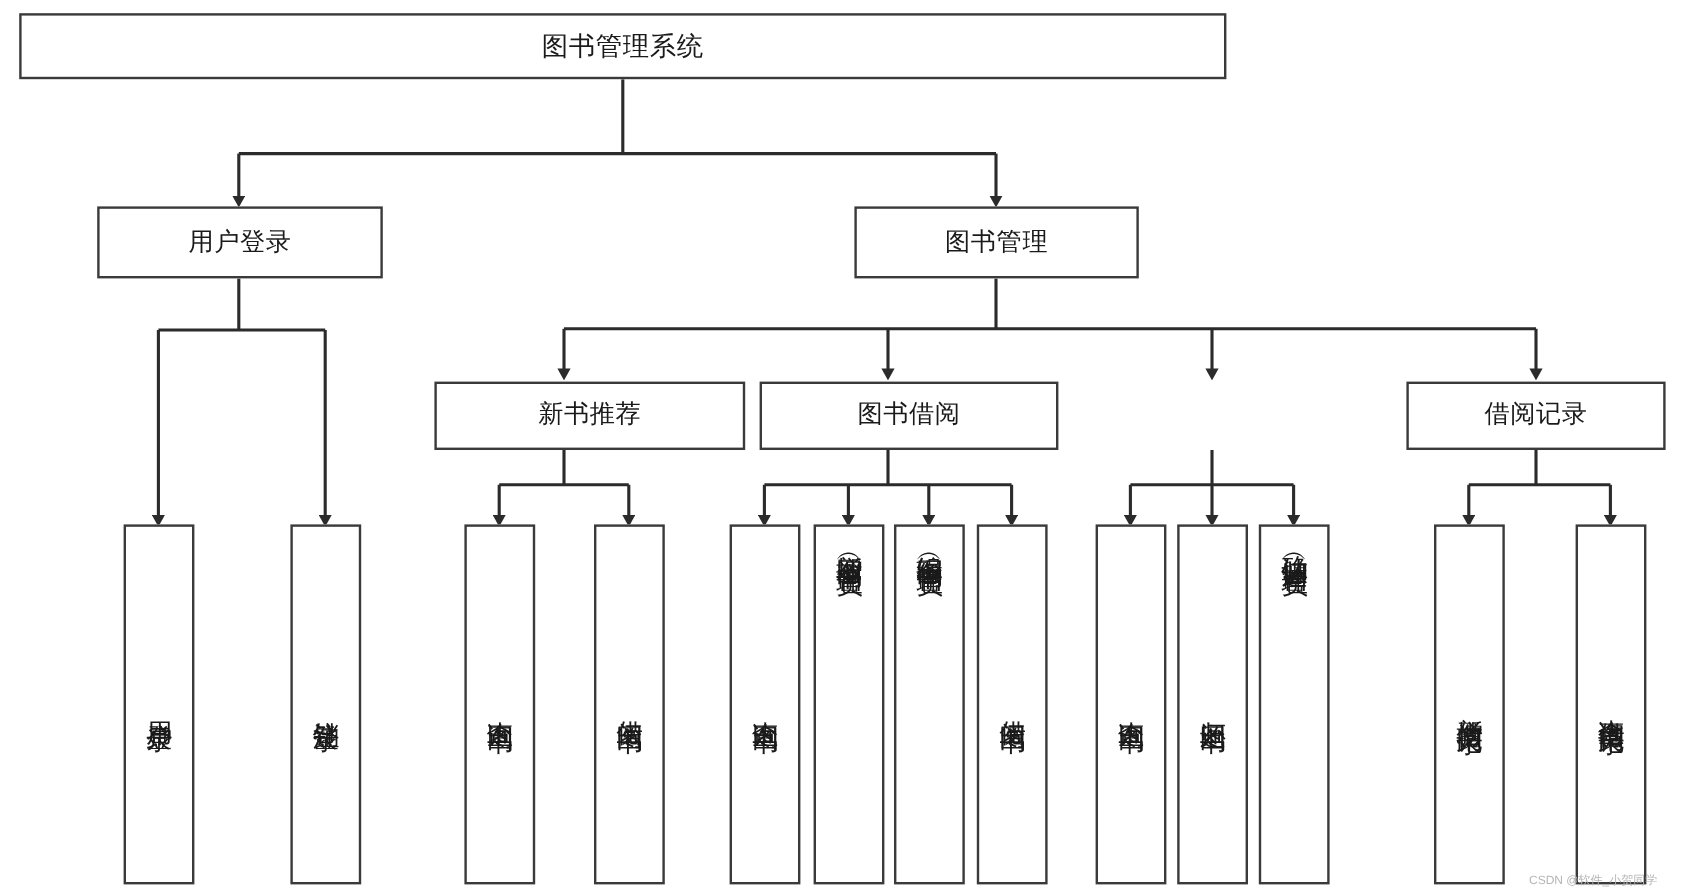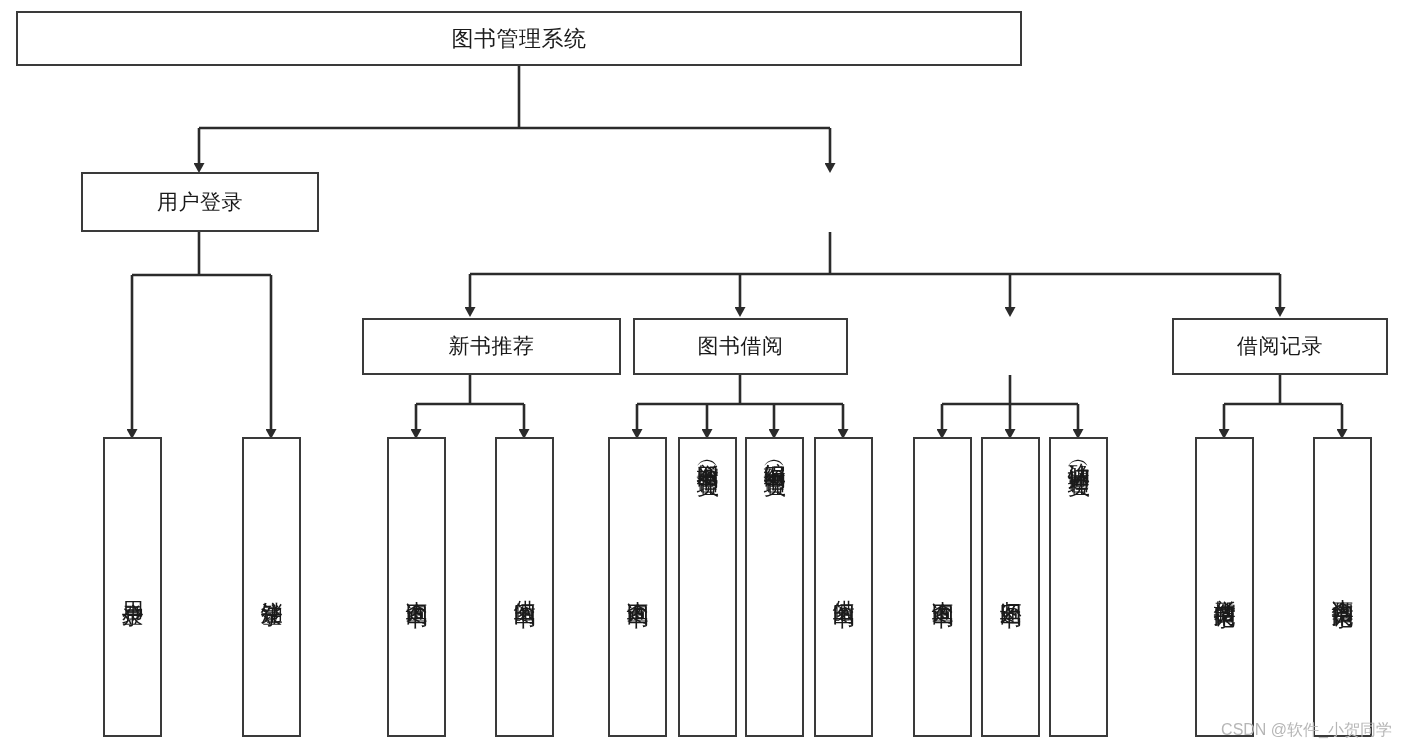--- a/index.html
+++ b/index.html
@@ -63,23 +63,23 @@
     line-height: 1.12;
     letter-spacing: 2px;
     white-space: nowrap;
   }
   .node.vert.centered {
     align-items: center;
     padding-top: 0;
   }
   .watermark {
     position: absolute;
-    right: 13px;
+    right: 24px;
     bottom: 6px;
-    font-size: 16px;
+    font-size: 10px;
     color: #b6b6b6;
     white-space: nowrap;
     z-index: 5;
     font-family: "Liberation Sans", "DejaVu Sans", sans-serif;
   }
 </style>
 </head>
 <body>
 
 <div id="canvas">
@@ -135,26 +135,29 @@
   </svg>
 
   <div class="node horiz root" style="left:16px; top:11px; width:1006px; height:55px;">
     <span class="label">图书管理系统</span>
   </div>
 
   <div class="node horiz" style="left:81px; top:172px; width:238px; height:60px;">
     <span class="label">用户登录</span>
   </div>
 
+  <div class="node horiz" style="left:712px; top:172px; width:237px; height:60px;">
+    <span class="label">图书管理</span>
+  </div>
 
   <div class="node horiz" style="left:362px; top:318px; width:259px; height:57px;">
     <span class="label">新书推荐</span>
   </div>
 
-  <div class="node horiz" style="left:633px; top:318px; width:215px; height:57px;">
+  <div class="node horiz" style="left:633px; top:318px; width:249px; height:57px;">
     <span class="label">图书借阅</span>
   </div>
 
 
   <div class="node horiz" style="left:1172px; top:318px; width:216px; height:57px;">
     <span class="label">借阅记录</span>
   </div>
 
   <div class="node vert centered" style="left:103px; top:437px; width:59px; height:300px;">
     <span class="label">用户登录</span>

